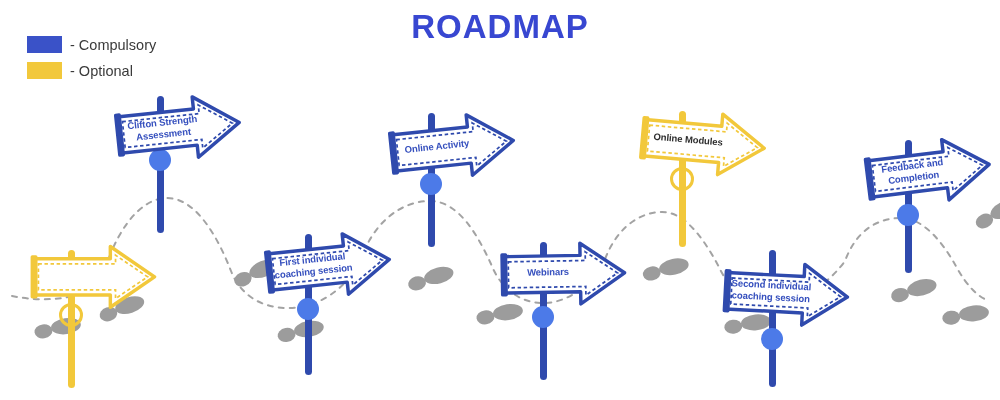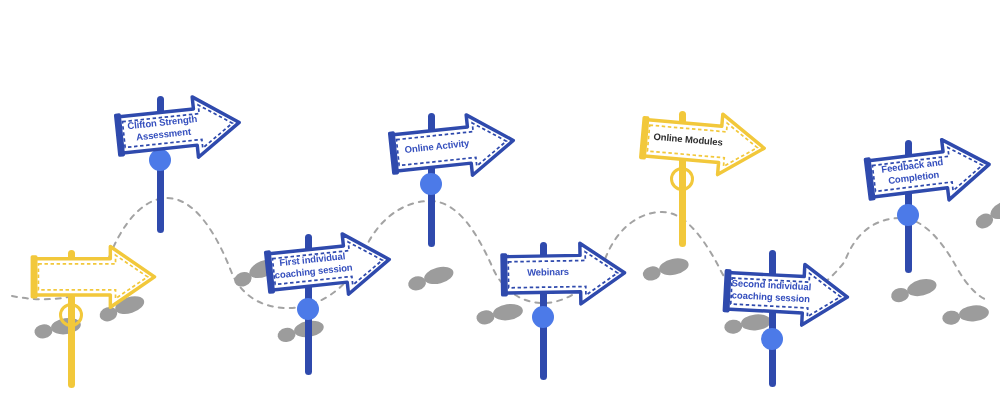--- a/index.html
+++ b/index.html
@@ -87,22 +87,31 @@
           <ellipse cx="6" cy="0" rx="15" ry="8" style="fill: rgb(156, 156, 156);"></ellipse>
           <ellipse cx="-17" cy="2" rx="9" ry="7" style="fill: rgb(156, 156, 156);"></ellipse>
         </g>
       <g class="fp" transform="translate(999 212) rotate(-25)">
           <ellipse cx="6" cy="0" rx="15" ry="8" style="fill: rgb(156, 156, 156);"></ellipse>
           <ellipse cx="-17" cy="2" rx="9" ry="7" style="fill: rgb(156, 156, 156);"></ellipse>
         </g>
     </g>
   </svg>
 
+  <div class="page-title" style="color: rgb(56, 71, 209);">ROADMAP</div>
 
   <div class="legend">
+    <div class="legend-row">
+      <span class="legend-swatch" style="background: rgb(58, 82, 200);"></span>
+      <span class="legend-label" style="color: rgb(58, 58, 58);">- Compulsory</span>
+    </div>
+    <div class="legend-row">
+      <span class="legend-swatch" style="background: rgb(242, 200, 59);"></span>
+      <span class="legend-label" style="color: rgb(58, 58, 58);">- Optional</span>
+    </div>
   </div>
 
     <div class="signpost">
       <div class="pole" style="left: 67.5px; top: 250px; height: 138px; background: rgb(242, 200, 59);"></div>
       <div class="marker" style="left: 59px; top: 303px; width: 24px; height: 24px; border: 3px solid rgb(242, 200, 59);"></div>
       <div class="sign" style="left: 28px; top: 240px; transform: rotate(0deg);">
         <svg viewBox="0 0 150 80">
           <path class="arrow-outer" d="M6 20 H95 V6 L146 41 L95 76 V62 H6 Z" style="stroke: rgb(242, 200, 59);"></path>
           <path class="arrow-inner" d="M12 26 H101 V16 L138 41 L101 66 V56 H12 Z" style="stroke: rgb(242, 200, 59);"></path>
           <rect class="arrow-bar" x="3" y="16" width="8" height="50" rx="2" style="fill: rgb(242, 200, 59);"></rect>

